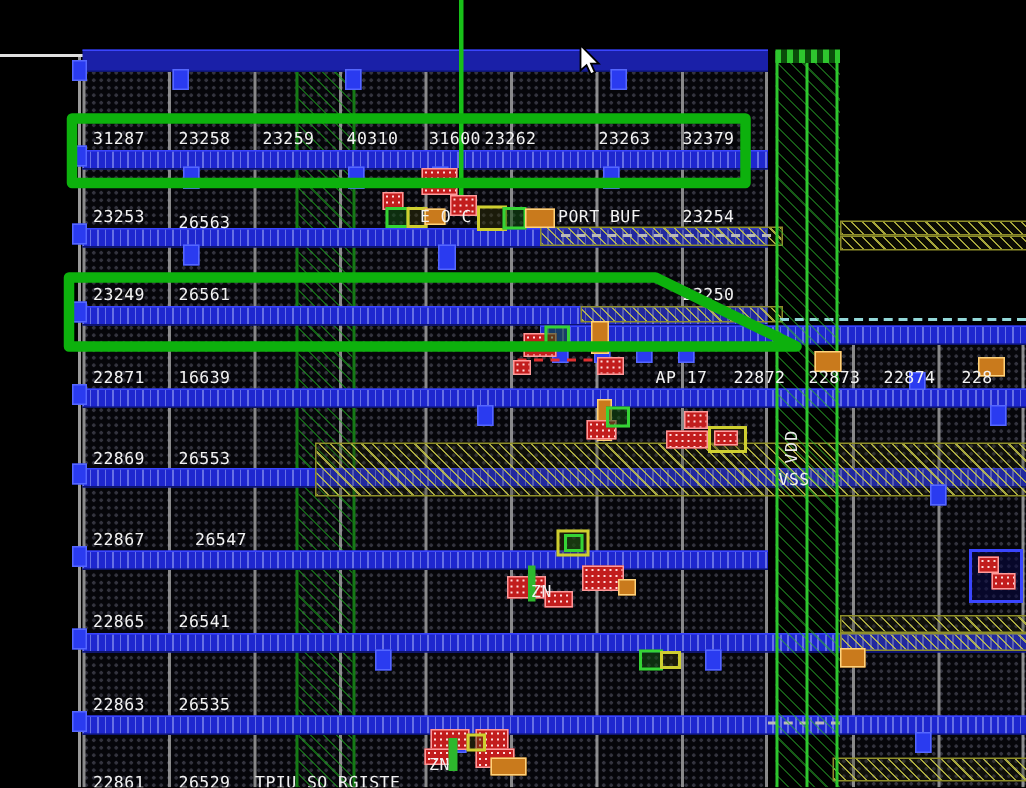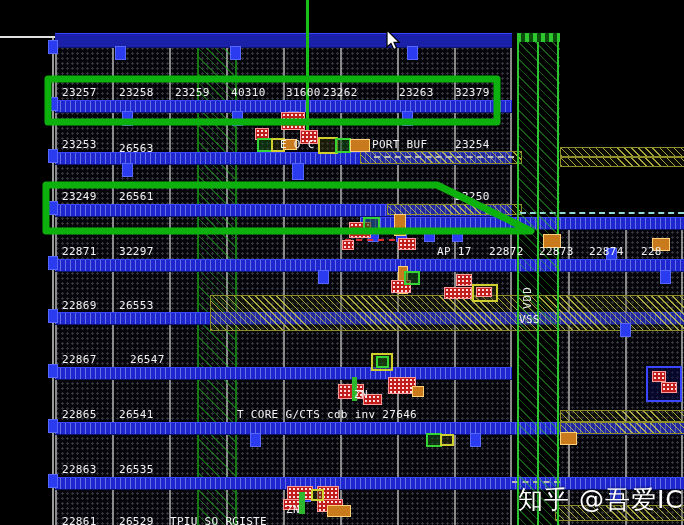--- a/index.html
+++ b/index.html
@@ -182,57 +182,56 @@
   <div class="orangebox" style="left:560px;top:432px;width:15px;height:11px"></div>
 
   <div class="redbox" style="left:287px;top:486px;width:24px;height:12px"></div>
   <div class="redbox" style="left:317px;top:486px;width:20px;height:12px"></div>
   <div class="redbox" style="left:283px;top:499px;width:18px;height:9px"></div>
   <div class="redbox" style="left:317px;top:499px;width:24px;height:11px"></div>
   <div class="greenbar" style="left:299px;top:492px;width:6px;height:22px"></div>
   <div class="yellowbox" style="left:311px;top:489px;width:9px;height:8px"></div>
   <div class="orangebox" style="left:327px;top:505px;width:22px;height:10px"></div>
 
-  <span class="lbl" style="left:62px;top:87px">23257</span>
+  <span class="lbl" style="left:62px;top:87px">31287</span>
   <span class="lbl" style="left:119px;top:87px">23258</span>
   <span class="lbl" style="left:175px;top:87px">23259</span>
   <span class="lbl" style="left:231px;top:87px">40310</span>
   <span class="lbl" style="left:286px;top:87px">31600</span>
   <span class="lbl" style="left:323px;top:87px">23262</span>
   <span class="lbl" style="left:399px;top:87px">23263</span>
   <span class="lbl" style="left:455px;top:87px">32379</span>
 
   <span class="lbl" style="left:62px;top:139px">23253</span>
   <span class="lbl" style="left:119px;top:143px">26563</span>
   <span class="lbl" style="left:280px;top:139px">E O C</span>
   <span class="lbl" style="left:372px;top:139px">PORT BUF</span>
   <span class="lbl" style="left:455px;top:139px">23254</span>
 
   <span class="lbl" style="left:62px;top:191px">23249</span>
   <span class="lbl" style="left:119px;top:191px">26561</span>
   <span class="lbl" style="left:455px;top:191px">23250</span>
 
   <span class="lbl" style="left:62px;top:246px">22871</span>
-  <span class="lbl" style="left:119px;top:246px">32297</span>
+  <span class="lbl" style="left:119px;top:246px">16639</span>
   <span class="lbl" style="left:437px;top:246px">AP 17</span>
   <span class="lbl" style="left:489px;top:246px">22872</span>
   <span class="lbl" style="left:539px;top:246px">22873</span>
   <span class="lbl" style="left:589px;top:246px">22874</span>
   <span class="lbl" style="left:641px;top:246px">228</span>
 
   <span class="lbl" style="left:62px;top:300px">22869</span>
   <span class="lbl" style="left:119px;top:300px">26553</span>
   <span class="lbl" style="left:519px;top:314px">VSS</span>
 
   <span class="lbl" style="left:62px;top:354px">22867</span>
   <span class="lbl" style="left:130px;top:354px">26547</span>
 
   <span class="lbl" style="left:62px;top:409px">22865</span>
   <span class="lbl" style="left:119px;top:409px">26541</span>
-  <span class="lbl" style="left:237px;top:409px">T CORE G/CTS cdb inv 27646</span>
   <span class="lbl" style="left:354px;top:389px">ZN</span>
 
   <span class="lbl" style="left:62px;top:464px">22863</span>
   <span class="lbl" style="left:119px;top:464px">26535</span>
 
   <span class="lbl" style="left:62px;top:516px">22861</span>
   <span class="lbl" style="left:119px;top:516px">26529</span>
   <span class="lbl" style="left:170px;top:516px">TPIU SO RGISTE</span>
   <span class="lbl" style="left:286px;top:504px">ZN</span>
 
@@ -240,15 +239,14 @@
 
   <svg class="anno" width="684" height="525">
     <rect x="48" y="79" width="449" height="43" fill="none" stroke="#0db10d" stroke-width="7" stroke-linejoin="round"></rect>
     <polygon points="46,185 437,185 531,231 46,231" fill="none" stroke="#0db10d" stroke-width="7" stroke-linejoin="round"></polygon>
   </svg>
 
   <svg class="cursor" width="18" height="24">
     <polygon points="1,0 1,17 5,13.5 7.8,19.5 10.6,18.2 8,12.4 13.2,12.4" fill="#ffffff" stroke="#000000" stroke-width="1.2"></polygon>
   </svg>
 
-  <div class="wm">知乎 @吾爱IC</div>
 
 </div>
 
 </body></html>

